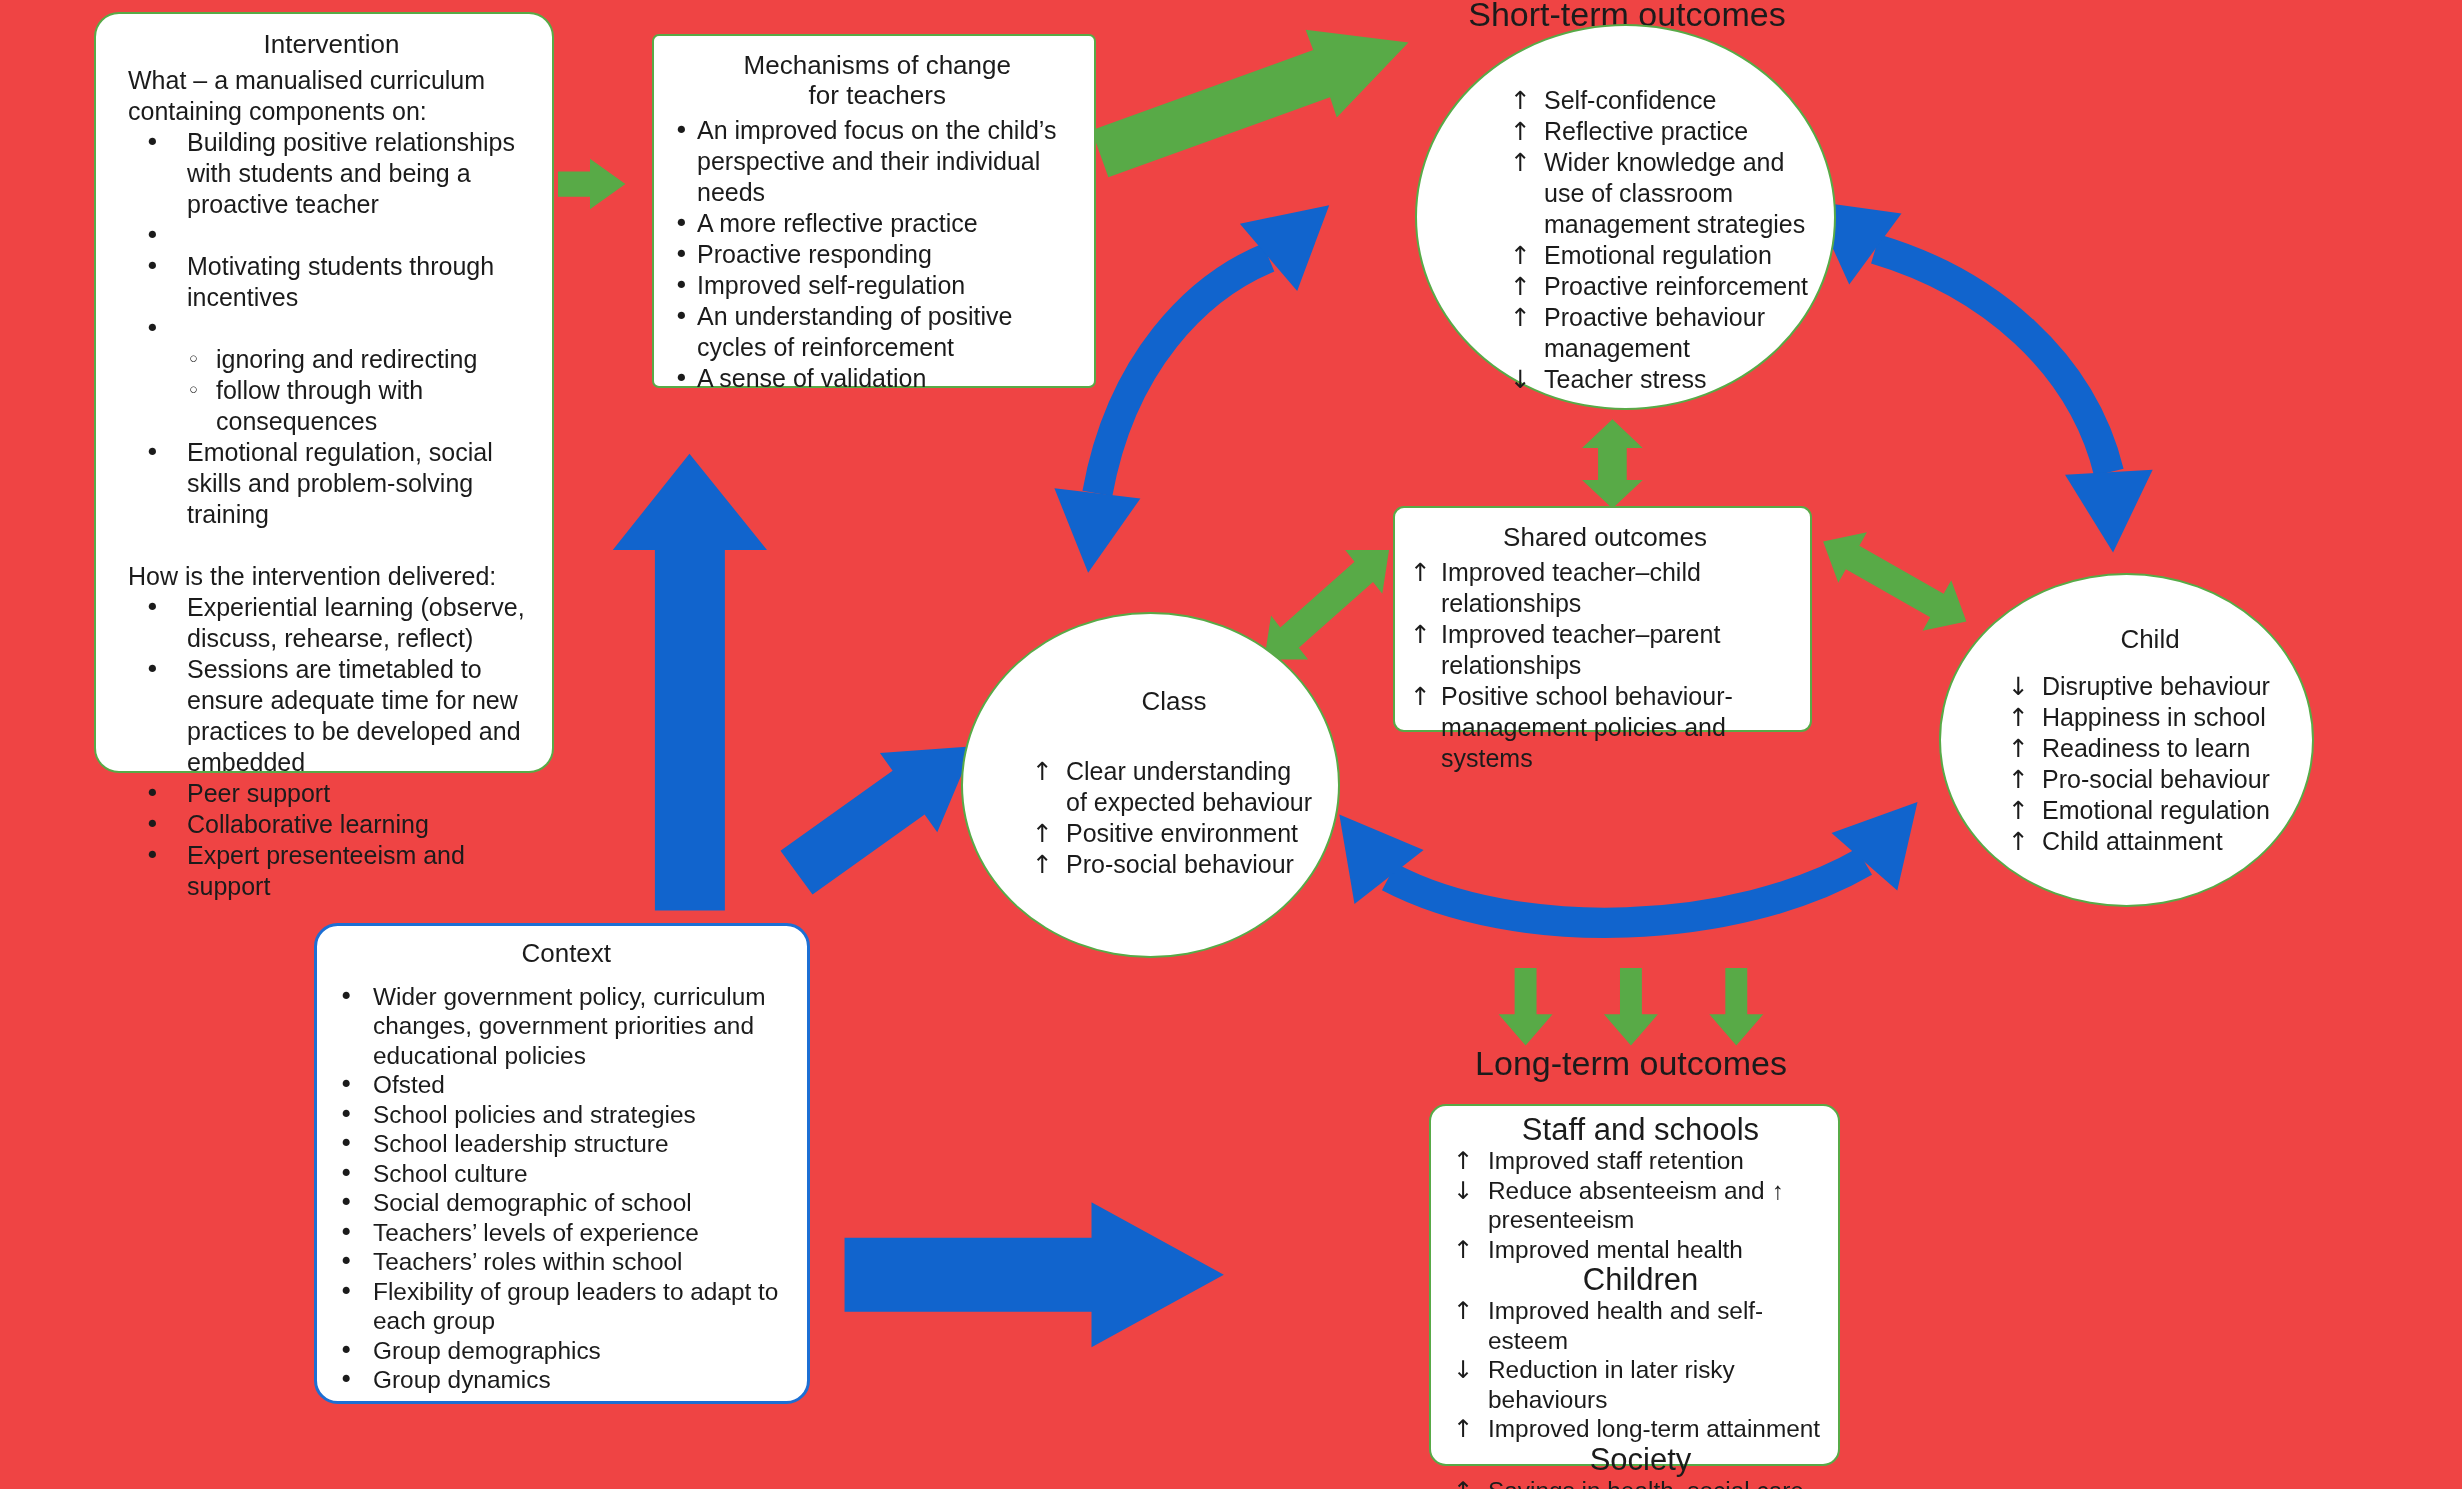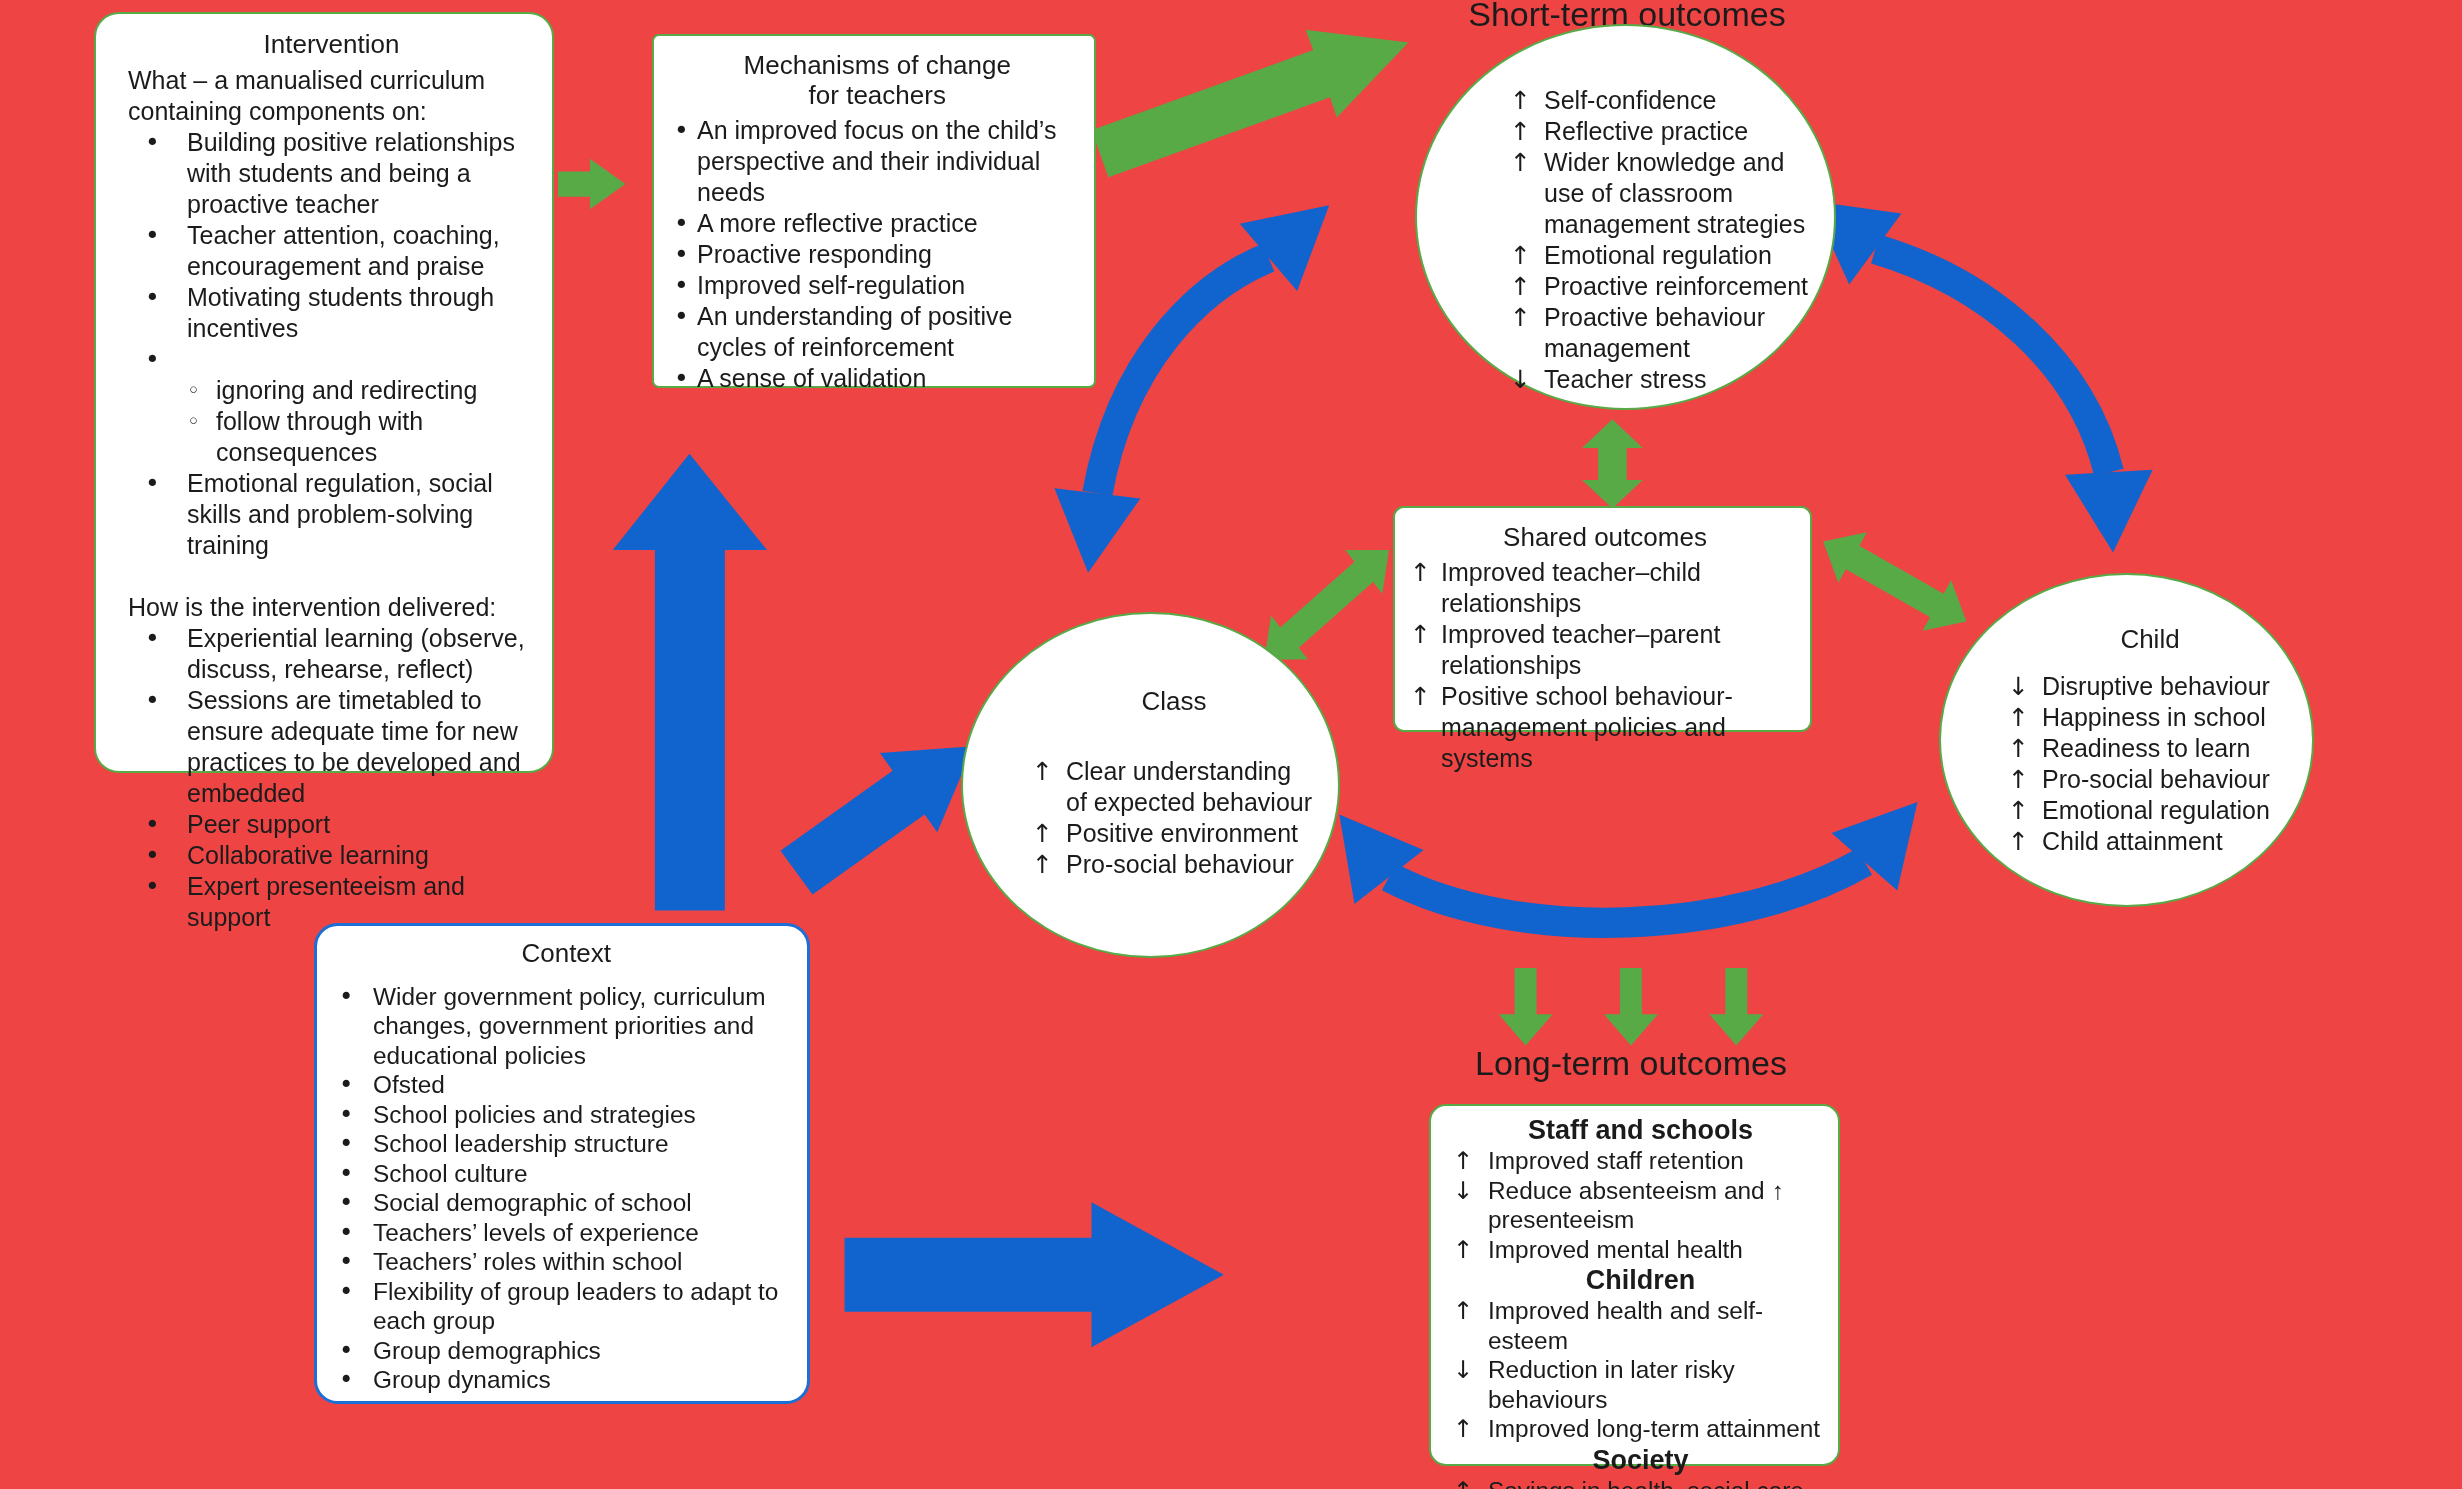--- a/index.html
+++ b/index.html
@@ -58,21 +58,21 @@
   #child-circle .row .g{width:34px;}
 
   
   #context{left:314px;top:923px;width:496px;height:481px;border:3.4px solid var(--context_border);border-radius:23.6px;padding:11.8px 13.5px 0 22px;font-size:24.4px;line-height:29.5px;}
   #context .bt{margin-bottom:14px;}
   #context .row .g{width:34px;}
 
   
   #long-term-title{left:1399px;top:1044px;width:464px;}
   #long-term{left:1429px;top:1104px;width:411px;height:362px;border-radius:17px;padding:8.4px 10px 0 22px;font-size:24.4px;line-height:29.5px;}
-  #long-term .bt{font-size:27px;line-height:32px;font-weight:bold;}
+  #long-term .bt{font-size:31px;line-height:32px;}
   #long-term .row .g{width:35px;}
 </style>
 </head>
 <body>
 
 <div id="canvas">
 
   <svg class="overlay" width="2462" height="1490" viewBox="0 0 2921 1767">
 
     <polygon class="ag" points="662,203 700,203 700,188 742,218 700,248 700,233 662,233"></polygon>
@@ -116,21 +116,20 @@
 
   <div class="box" id="intervention">
     <div class="bt">Intervention</div>
     <div>What – a manualised curriculum containing components on:</div>
     <div class="row main">
         <span class="g">•</span>
         <span class="t">Building positive relationships with students and being a proactive teacher</span>
       </div>
     <div class="row main">
         <span class="g">•</span>
-        <span class="t">Teacher attention, coaching, encouragement and praise</span>
       </div>
     <div class="row main">
         <span class="g">•</span>
         <span class="t">Motivating students through incentives</span>
       </div>
     <div class="row main">
         <span class="g">•</span>
       </div>
     <div class="row sub">
         <span class="g">◦</span>

